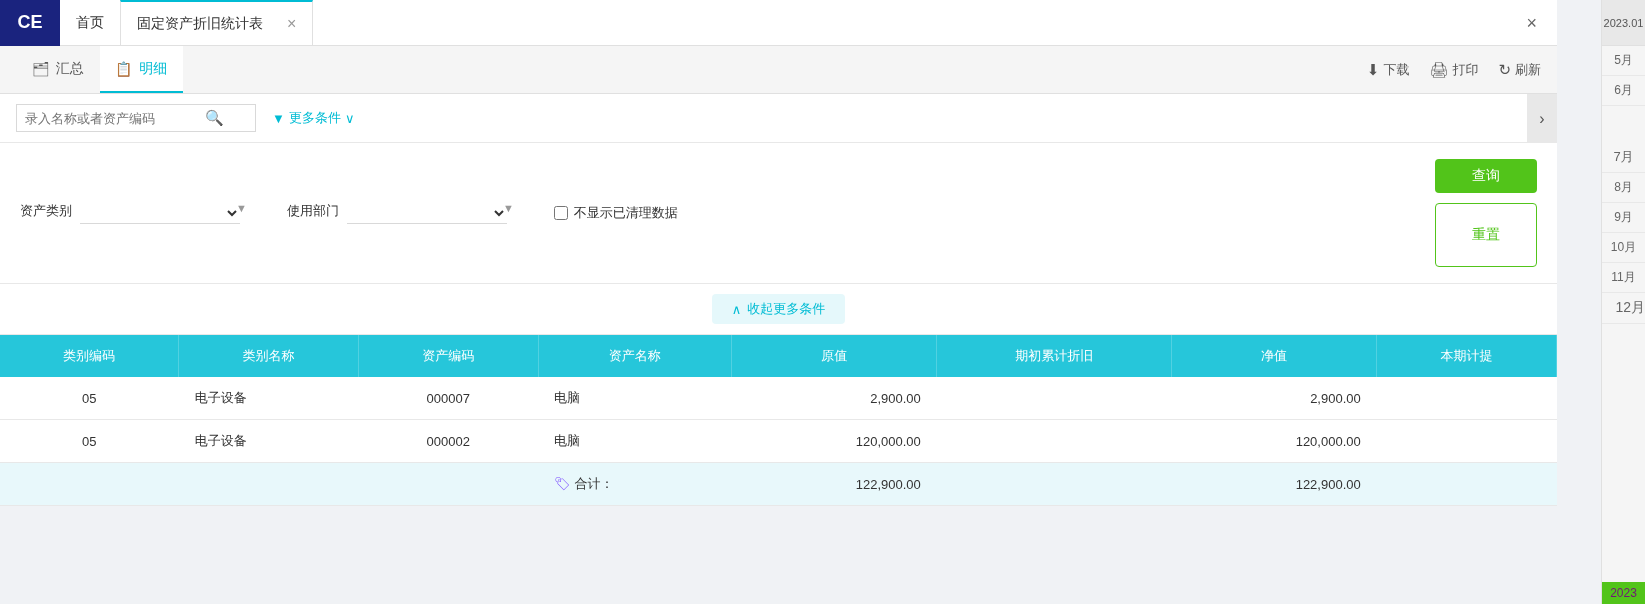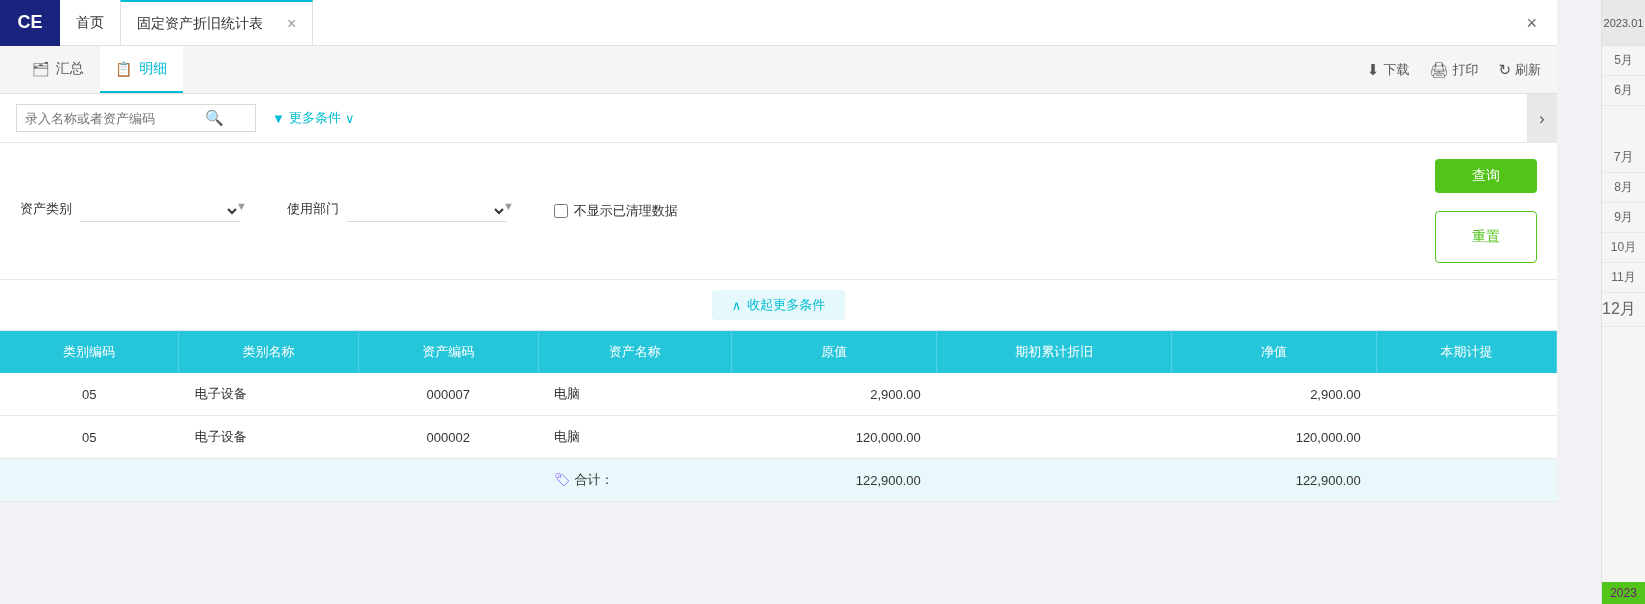--- a/index.html
+++ b/index.html
@@ -220,25 +220,24 @@
       border: none;
       padding: 8px 36px;
       border-radius: 4px;
       font-size: 14px;
       cursor: pointer;
     }
     .btn-reset {
       background: #fff;
       color: #52c41a;
       border: 1px solid #52c41a;
-      padding: 16px 36px;
+      padding: 22px 36px;
       border-radius: 4px;
       font-size: 14px;
       cursor: pointer;
-      margin-top: 8px;
     }
     .filter-action-col {
       display: flex;
       flex-direction: column;
       gap: 10px;
       margin-left: auto;
     }
     .collapse-more {
       display: flex;
       justify-content: center;
@@ -484,19 +483,19 @@
       <span style="writing-mode:horizontal-tb; font-size:11px;">2023.01</span>
     </div>
     <div id="sidebar-months-container" style="flex:1; width:100%; overflow:hidden; display:flex; flex-direction:column;">
         <div style="font-size: 12px; color: rgb(102, 102, 102); padding: 6px 0px; cursor: pointer; width: 100%; text-align: center; border-bottom: 1px solid rgb(232, 232, 232);">5月</div>
         <div style="font-size: 12px; color: rgb(102, 102, 102); padding: 6px 0px; cursor: pointer; width: 100%; text-align: center; border-bottom: 1px solid rgb(232, 232, 232);">6月</div>
         <div style="font-size: 13px; color: rgb(102, 102, 102); padding: 6px 0px; cursor: pointer; width: 100%; text-align: center; border-bottom: 1px solid rgb(232, 232, 232); margin-top: 36px;">7月</div>
         <div style="font-size: 12px; color: rgb(102, 102, 102); padding: 6px 0px; cursor: pointer; width: 100%; text-align: center; border-bottom: 1px solid rgb(232, 232, 232);">8月</div>
         <div style="font-size: 12px; color: rgb(102, 102, 102); padding: 6px 0px; cursor: pointer; width: 100%; text-align: center; border-bottom: 1px solid rgb(232, 232, 232);">9月</div>
         <div style="font-size: 12px; color: rgb(102, 102, 102); padding: 6px 0px; cursor: pointer; width: 100%; text-align: center; border-bottom: 1px solid rgb(232, 232, 232);">10月</div>
         <div style="font-size: 12px; color: rgb(102, 102, 102); padding: 6px 0px; cursor: pointer; width: 100%; text-align: center; border-bottom: 1px solid rgb(232, 232, 232);">11月</div>
-        <div style="font-size: 16px; color: rgb(102, 102, 102); padding: 6px 0px; cursor: pointer; width: 100%; text-align: left; border-bottom: 1px solid rgb(232, 232, 232);">12月</div>
+        <div style="font-size: 14px; color: rgb(102, 102, 102); padding: 6px 0px; cursor: pointer; width: 100%; text-align: right; border-bottom: 1px solid rgb(232, 232, 232);">12月</div>
       </div>
     <div style="width:100%; background:#52c41a; color:#701a75; text-align:center; padding:4px 0; font-size:12px;">
       <span>2023</span>
     </div>
   </div>
 </div>
 
 </body></html>

